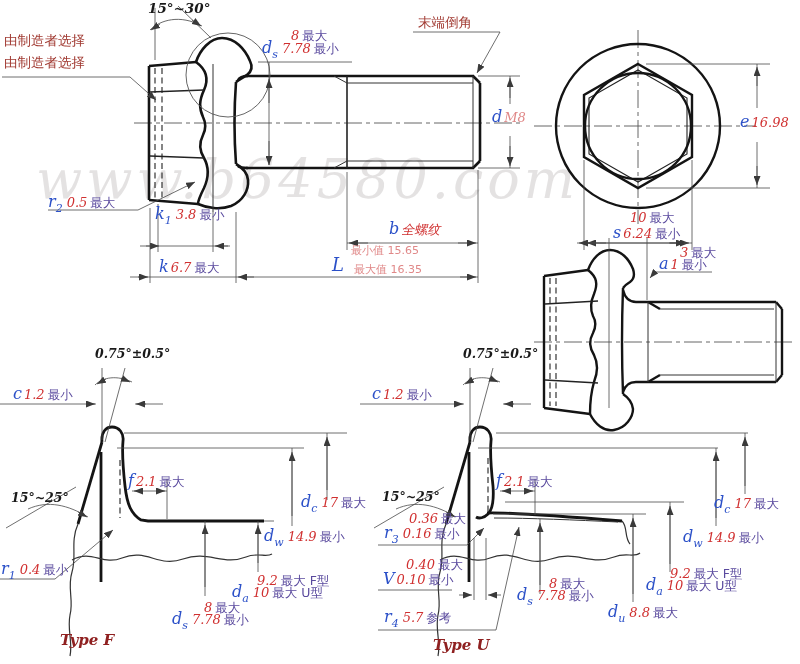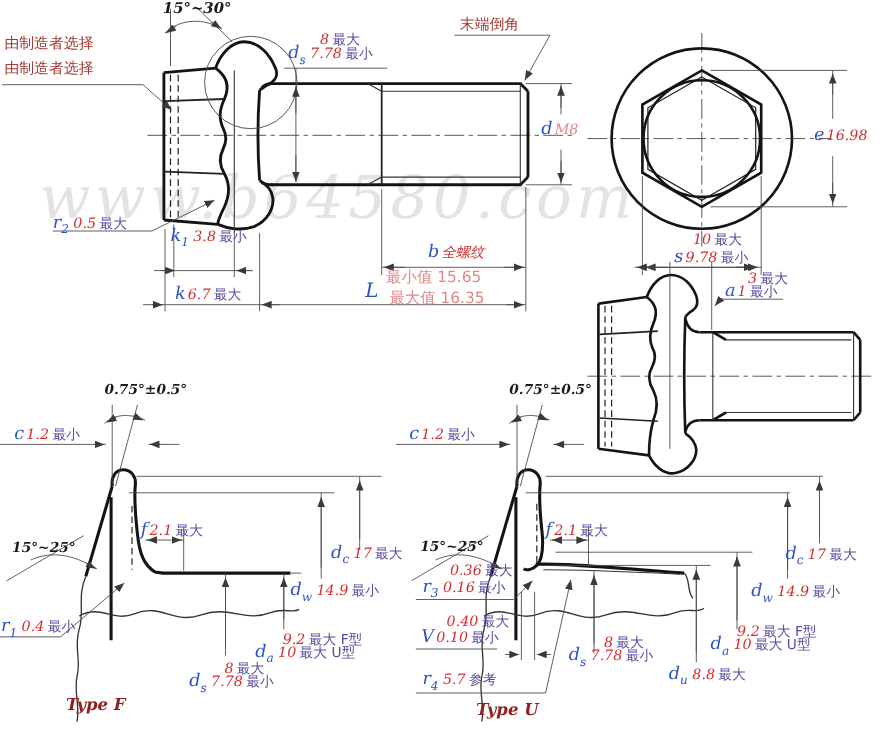--- a/index.html
+++ b/index.html
@@ -15,21 +15,21 @@
   .sym.big{font-size:18px;}
   .sub{font-style:italic;font-size:11px;color:var(--sym-blue,#2b50c8);position:relative;top:5px;margin-right:2px;}
   .val{font-style:italic;font-size:13px;color:var(--val-red,#d03030);margin-left:2px;}
   .val.light{color:var(--val-pink,#e08888);}
   .sfx{font-size:12.5px;color:var(--sfx-purple,#5a4a9e);margin-left:3px;
        font-family:"DejaVu Sans","Liberation Sans",sans-serif;}
   .note{font-size:13.5px;color:var(--note-red,#a13a32);
         font-family:"DejaVu Sans","Liberation Sans",sans-serif;}
   .angle{font-style:italic;font-size:13.5px;color:#1a1a1a;font-weight:700;}
   .cap{font-style:italic;font-weight:bold;font-size:15px;color:var(--cap-red,#8f2020);}
-  .pinkrow{font-size:14px;color:var(--val-pink,#e08888);
+  .pinkrow{font-size:11px;color:var(--val-pink,#e08888);
            font-family:"DejaVu Sans","Liberation Sans",sans-serif;}
 </style>
 </head>
 <body>
 
 <div class="stage">
 
   <div class="watermark">www.b64580.com</div>
 
   <svg class="draw" width="800" height="664" viewBox="0 0 800 664">
@@ -310,21 +310,21 @@
     <div class="lbl" style="left:159px;top:259px"><span class="sym">k</span><span class="val">6.7</span><span class="sfx">最大</span></div>
 
     <div class="lbl" style="left:389px;top:221px"><span class="sym">b</span><span class="val">全螺纹</span></div>
 
     <div class="lbl pinkrow" style="left:351px;top:245px"><span>最小值</span> <span>15.65</span></div>
     <div class="lbl" style="left:332px;top:256px"><span class="sym big">L</span></div>
     <div class="lbl pinkrow" style="left:354px;top:264px"><span>最大值</span> <span>16.35</span></div>
 
     <div class="lbl" style="left:740px;top:114px"><span class="sym">e</span><span class="val">16.98</span></div>
     <div class="lbl" style="left:628px;top:209px"><span class="val">10</span><span class="sfx">最大</span></div>
-    <div class="lbl" style="left:613px;top:225px"><span class="sym">s</span><span class="val">9.78</span><span class="sfx">最小</span></div>
+    <div class="lbl" style="left:613px;top:225px"><span class="sym">s</span><span class="val">6.24</span><span class="sfx">最小</span></div>
 
     <div class="lbl" style="left:678px;top:244px"><span class="val">3</span><span class="sfx">最大</span></div>
     <div class="lbl" style="left:659px;top:256px"><span class="sym">a</span><span class="val">1</span><span class="sfx">最小</span></div>
 
     <div class="lbl angle" style="left:95px;top:348px;font-size:12.5px">0.75°±0.5°</div>
     <div class="lbl" style="left:13px;top:386px"><span class="sym">c</span><span class="val">1.2</span><span class="sfx">最小</span></div>
     <div class="lbl" style="left:128px;top:473px"><span class="sym">f</span><span class="val">2.1</span><span class="sfx">最大</span></div>
     <div class="lbl angle" style="left:11px;top:492px;font-size:12.5px">15°~25°</div>
     <div class="lbl" style="left:1px;top:561px"><span class="sym">r</span><span class="sub">1</span><span class="val">0.4</span><span class="sfx">最小</span></div>
     <div class="lbl" style="left:301px;top:494px"><span class="sym">d</span><span class="sub">c</span><span class="val">17</span><span class="sfx">最大</span></div>

